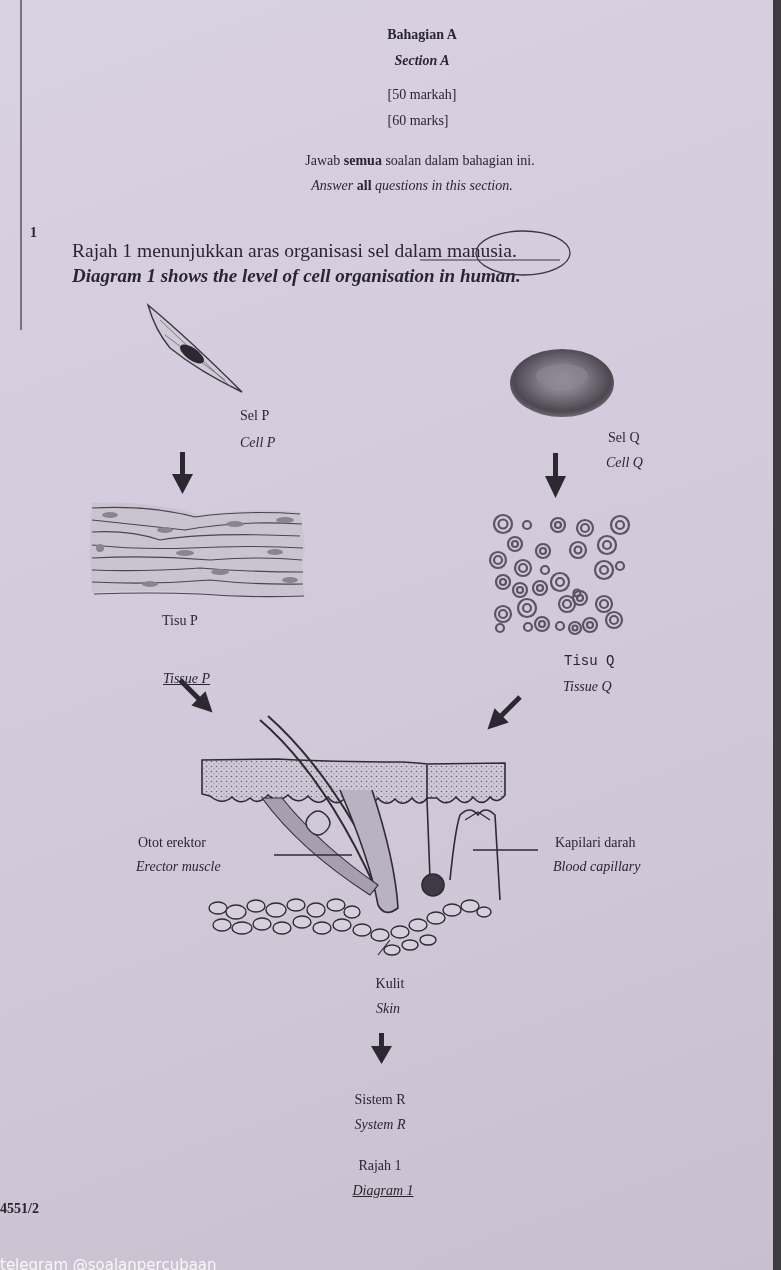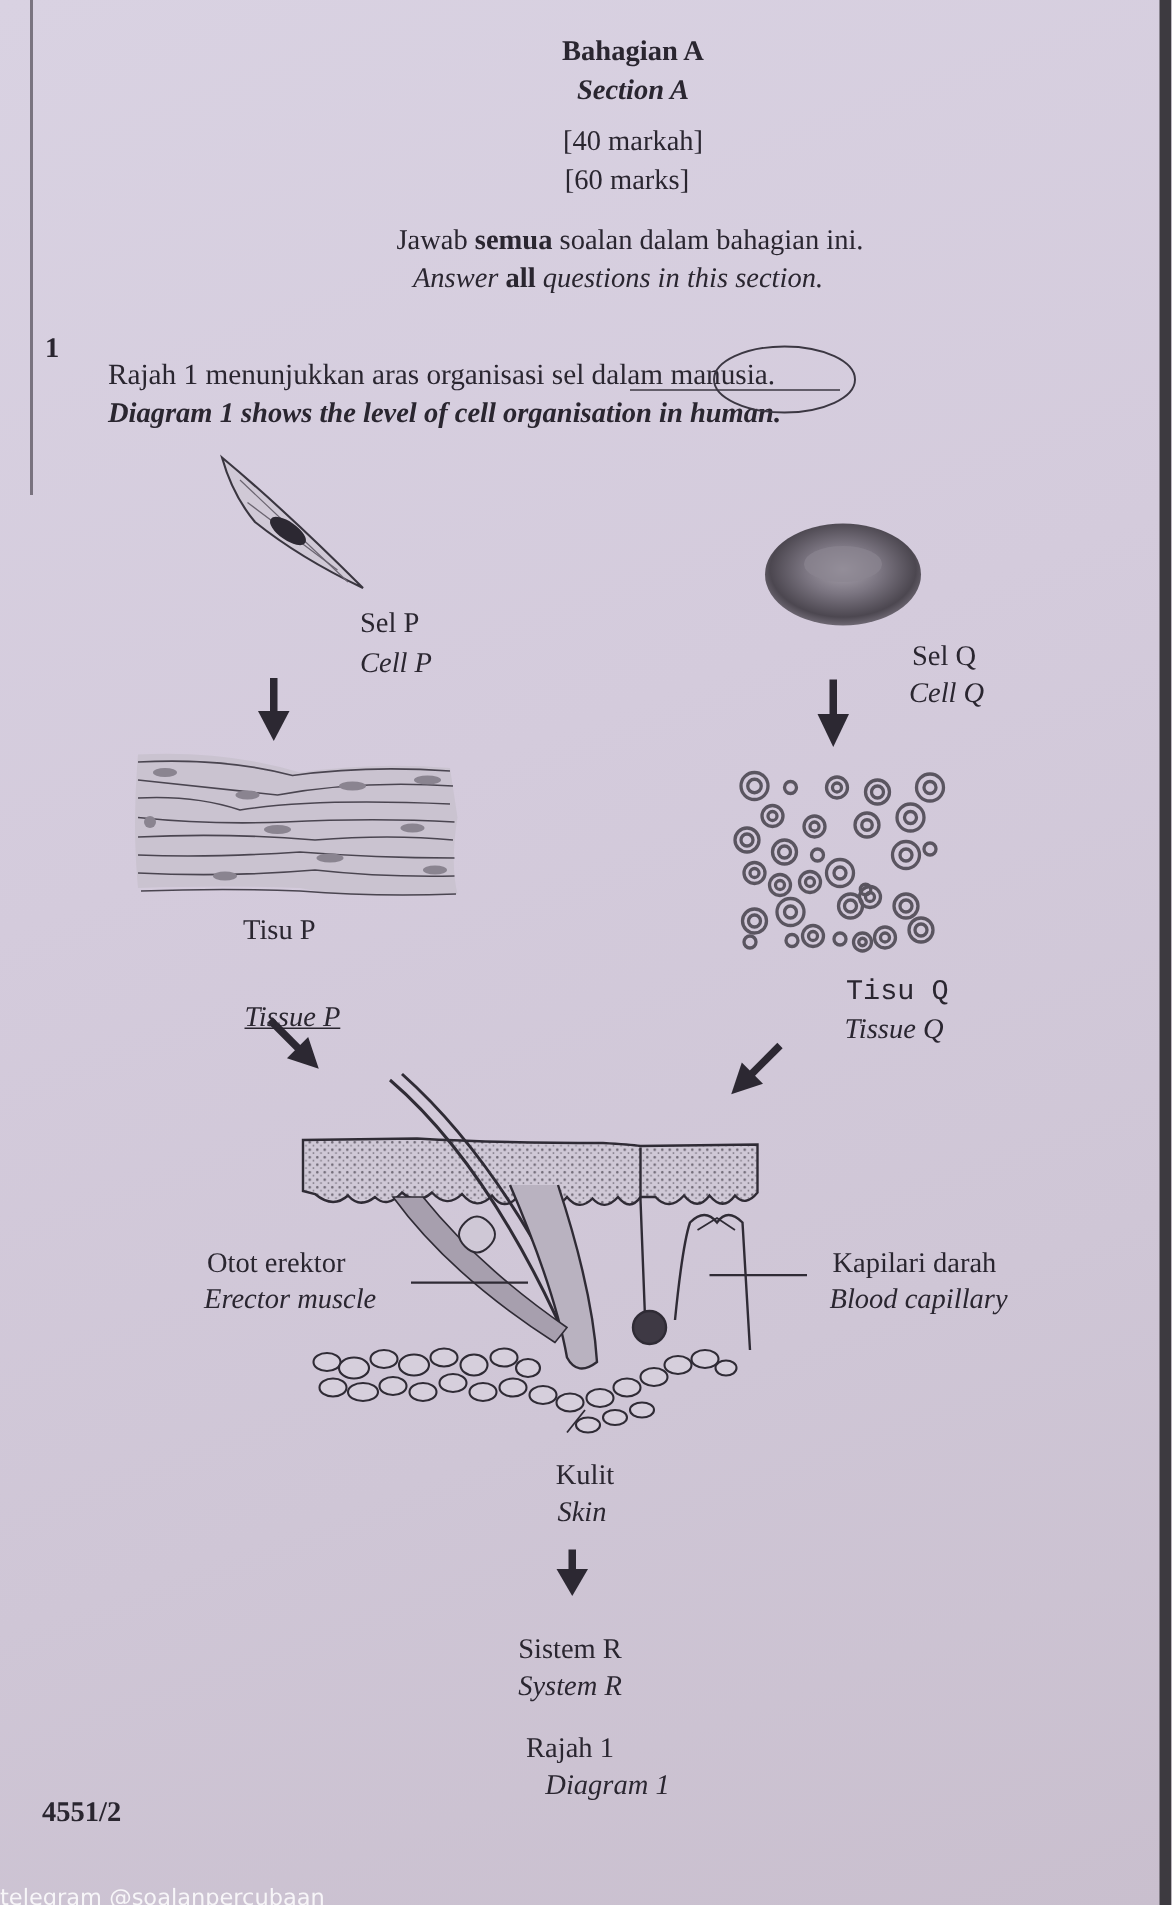--- a/index.html
+++ b/index.html
@@ -1,36 +1,36 @@
 <!DOCTYPE html>
 <html><head>
 <meta charset="utf-8">
 <style>
   html,body{margin:0;padding:0;}
   body{width:781px;height:1270px;overflow:hidden;position:relative;
     background:linear-gradient(160deg,#d9d2e2 0%,#d4cbdc 40%,#cfc6d6 70%,#c9bfce 100%);
     font-family:"Liberation Serif","DejaVu Serif",serif;color:#2a2630;}
-  .t{position:absolute;white-space:nowrap;font-size:19px;line-height:22px;}
+  .t{position:absolute;white-space:nowrap;font-size:14px;line-height:22px;}
   .c{transform:translateX(-50%);}
   .b{font-weight:bold;}
   .i{font-style:italic;}
   .margin-line{position:absolute;left:20px;top:0;width:2px;height:330px;background:#3a3640;opacity:.6;}
   .edge-right{position:absolute;right:0;top:0;width:8px;height:1270px;background:#3d3a40;}
   svg{position:absolute;left:0;top:0;}
   .footer-tag{position:absolute;left:0;top:1256px;font-family:"DejaVu Sans",sans-serif;font-size:15px;color:#fff;opacity:.85;}
 </style>
 </head>
 <body>
 
 <div class="margin-line"></div>
 <div class="edge-right"></div>
 
 <div class="t c b" style="left:422px;top:24px;">Bahagian A</div>
 <div class="t c i b" style="left:422px;top:50px;font-weight:600;">Section A</div>
-<div class="t c" style="left:422px;top:84px;">[40 markah]</div>
+<div class="t c" style="left:422px;top:84px;">[50 markah]</div>
 <div class="t c" style="left:418px;top:110px;text-align:right;">[60 marks]</div>
 <div class="t c" style="left:420px;top:150px;"><span>Jawab </span><span class="b">semua</span><span> soalan dalam bahagian ini.</span></div>
 <div class="t c i" style="left:412px;top:175px;"><span>Answer </span><span class="b" style="font-style:normal">all</span><span> questions in this section.</span></div>
 
 <div class="t b" style="left:30px;top:222px;">1</div>
 <div class="t" style="left:72px;top:240px;font-size:19.5px;">Rajah 1 menunjukkan aras organisasi sel dalam manusia.</div>
 <div class="t i b" style="left:72px;top:265px;font-size:19px;font-weight:600;">Diagram 1 shows the level of cell organisation in human.</div>
 
 <svg width="781" height="1270" viewBox="0 0 781 1270">
   <defs>
@@ -233,16 +233,16 @@
 <div class="t" style="left:555px;top:832px;">Kapilari darah</div>
 <div class="t i" style="left:553px;top:856px;">Blood capillary</div>
 
 <div class="t c" style="left:390px;top:973px;">Kulit</div>
 <div class="t c i" style="left:388px;top:998px;">Skin</div>
 
 <div class="t c" style="left:380px;top:1089px;">Sistem R</div>
 <div class="t c i" style="left:380px;top:1114px;">System R</div>
 
 <div class="t c" style="left:380px;top:1155px;text-align:center;">Rajah 1</div>
-<div class="t c i" style="left:405px;top:1180px;">Diagram 1</div>
-
-<div class="t b" style="left:0px;top:1198px;padding-left:28px;">4551/2</div>
+<div class="t c i" style="left:383px;top:1180px;text-decoration:underline;">Diagram 1</div>
+
+<div class="t b" style="left:0px;top:1198px;">4551/2</div>
 <div class="footer-tag">telegram @soalanpercubaan</div>
 
 </body></html>

